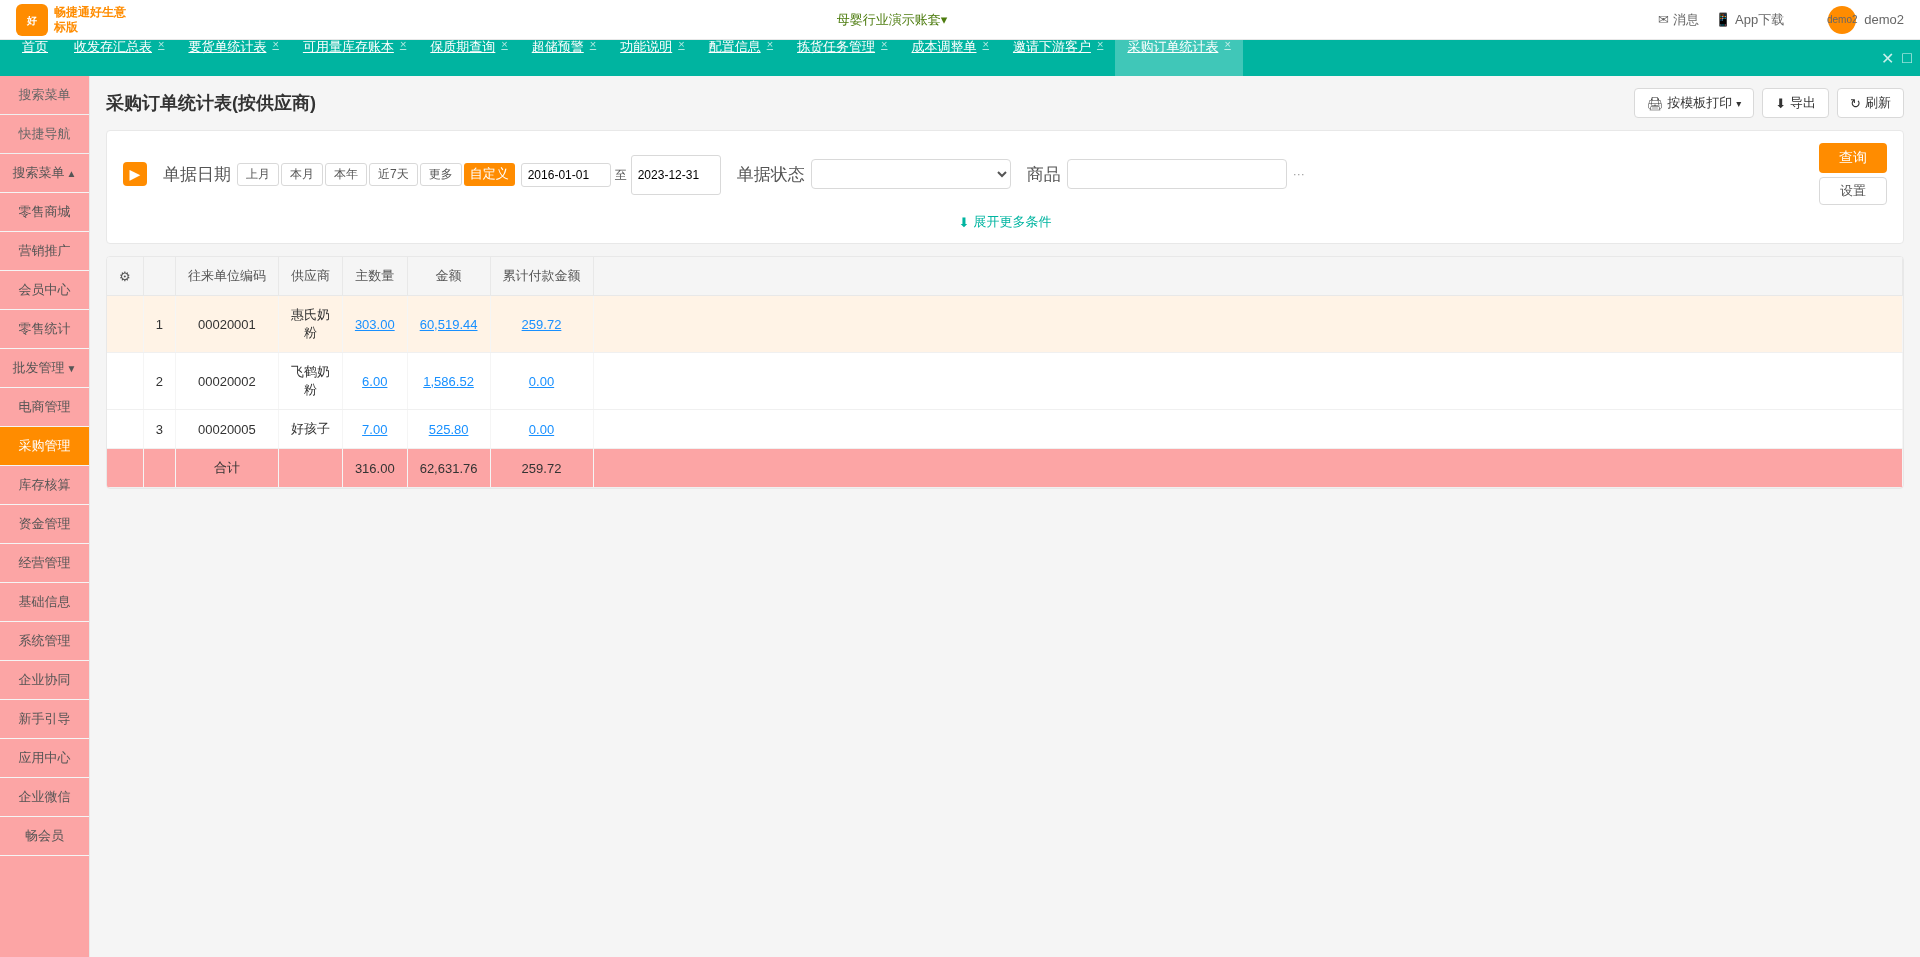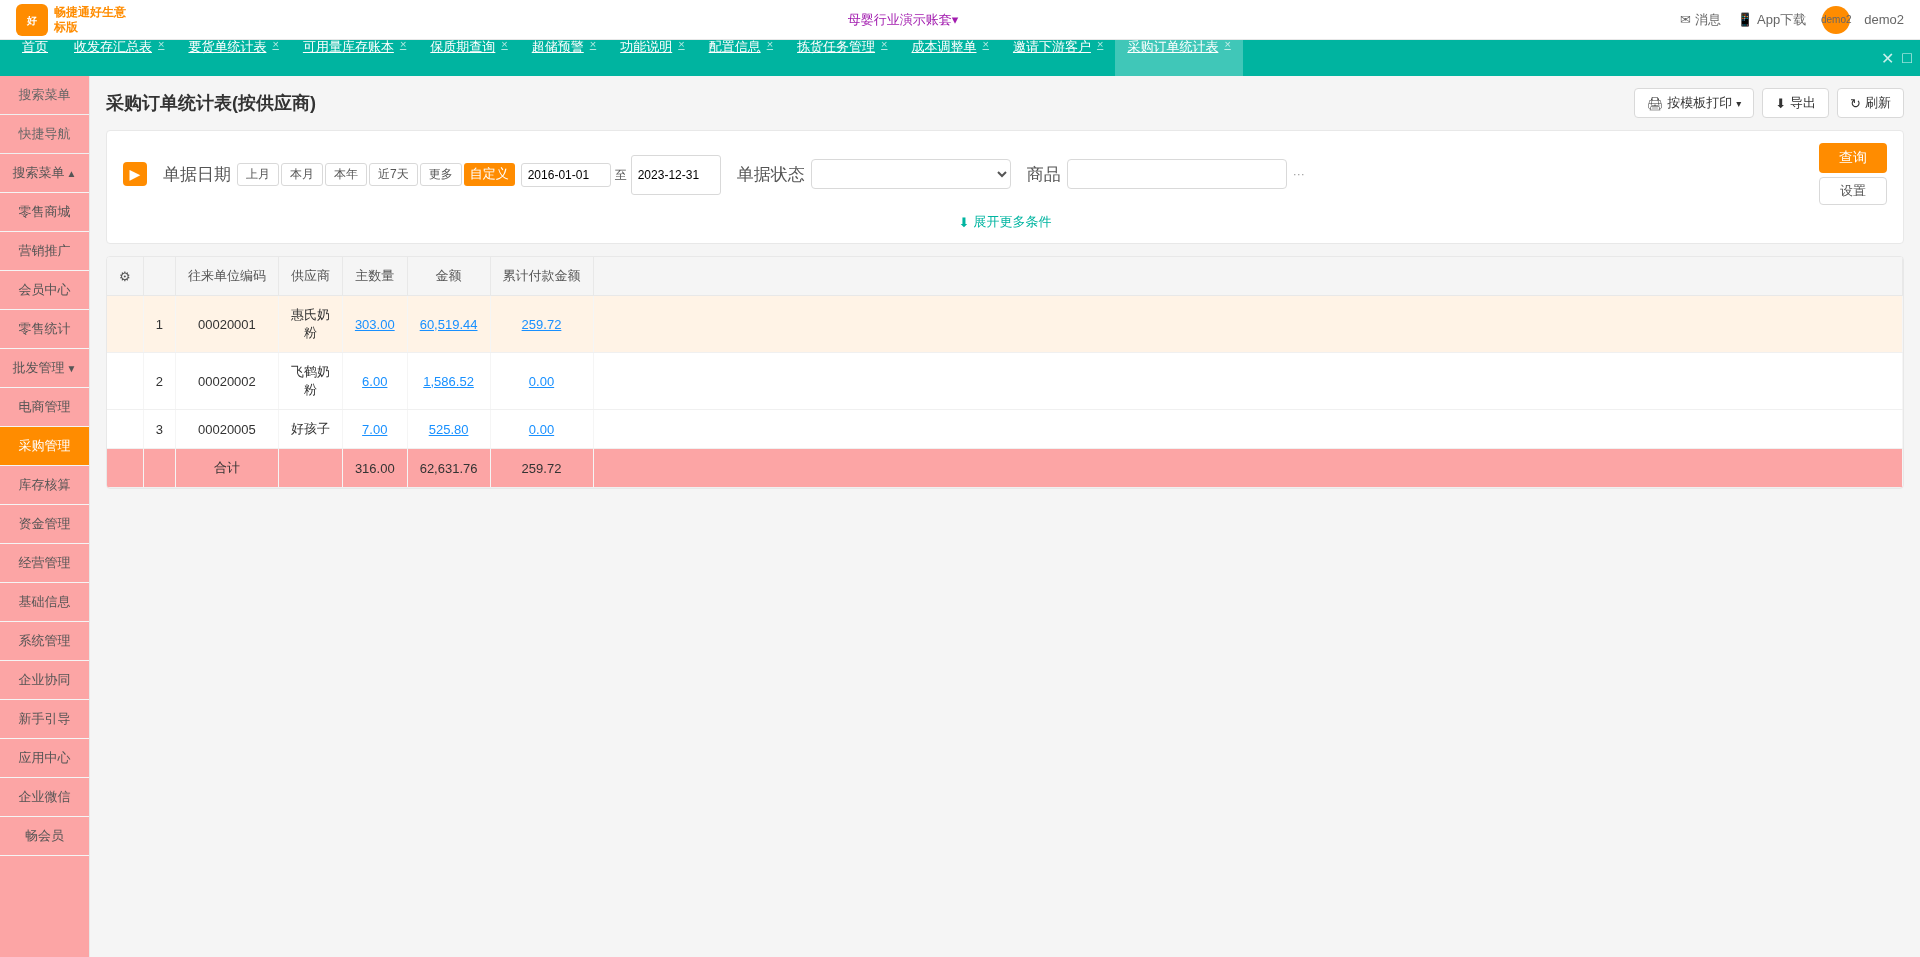--- a/index.html
+++ b/index.html
@@ -4,21 +4,21 @@
   <style>
     * { margin: 0; padding: 0; box-sizing: border-box; }
     body { font-family: 'Microsoft YaHei', Arial, sans-serif; font-size: 13px; background: #f5f5f5; width: 1920px; min-height: 957px; overflow-x: hidden; }
 
     
     .top-bar { height: 40px; background: #fff; display: flex; align-items: center; justify-content: space-between; padding: 0 16px; border-bottom: 1px solid #e8e8e8; }
     .top-bar-left { display: flex; align-items: center; gap: 8px; }
     .logo-area { display: flex; align-items: center; gap: 6px; }
     .logo-icon { width: 32px; height: 32px; background: #ff8c00; border-radius: 6px; display: flex; align-items: center; justify-content: center; color: white; font-size: 12px; font-weight: bold; }
     .logo-text { color: #ff8c00; font-size: 12px; font-weight: bold; line-height: 1.2; }
-    .top-bar-center { color: #a21caf; font-size: 13px; display: flex; align-items: center; }
+    .top-bar-center { color: #4d7c0f; font-size: 13px; display: flex; align-items: center; }
     .top-bar-right { display: flex; align-items: center; gap: 16px; }
     .top-bar-right span { color: #666; font-size: 13px; cursor: pointer; display: flex; align-items: center; gap: 4px; }
     .avatar { width: 28px; height: 28px; border-radius: 50%; background: #ff8c00; display: flex; align-items: center; justify-content: center; color: white; font-size: 12px; }
 
     
     .nav-tabs { background: #00b4a0; display: flex; align-items: center; height: 36px; padding: 0 8px; overflow: hidden; }
     .nav-tab { padding: 0 12px; height: 40px; display: flex; align-items: flex-start; color: white; font-size: 13px; cursor: pointer; white-space: nowrap; position: relative; text-decoration: underline; }
     .nav-tab.active { background: rgba(255,255,255,0.25); }
     .nav-tab .close-btn { margin-left: 6px; opacity: 0.7; font-size: 11px; }
     .nav-tab-home { padding: 0 14px; }
@@ -105,21 +105,21 @@
   </div>
   <div class="top-bar-right">
     <span>
       <span>✉</span>
       <span>消息</span>
     </span>
     <span>
       <span>📱</span>
       <span>App下载</span>
     </span>
-    <div style="display:flex;align-items:center;gap:14px;">
+    <div style="display:flex;align-items:center;gap:8px;margin-left:28px;">
       <div class="avatar">
         <span style="font-size:10px;">demo2</span>
       </div>
       <span>demo2</span>
     </div>
   </div>
 </div>
 
 <div class="nav-tabs">
   <div class="nav-tab nav-tab-home">

